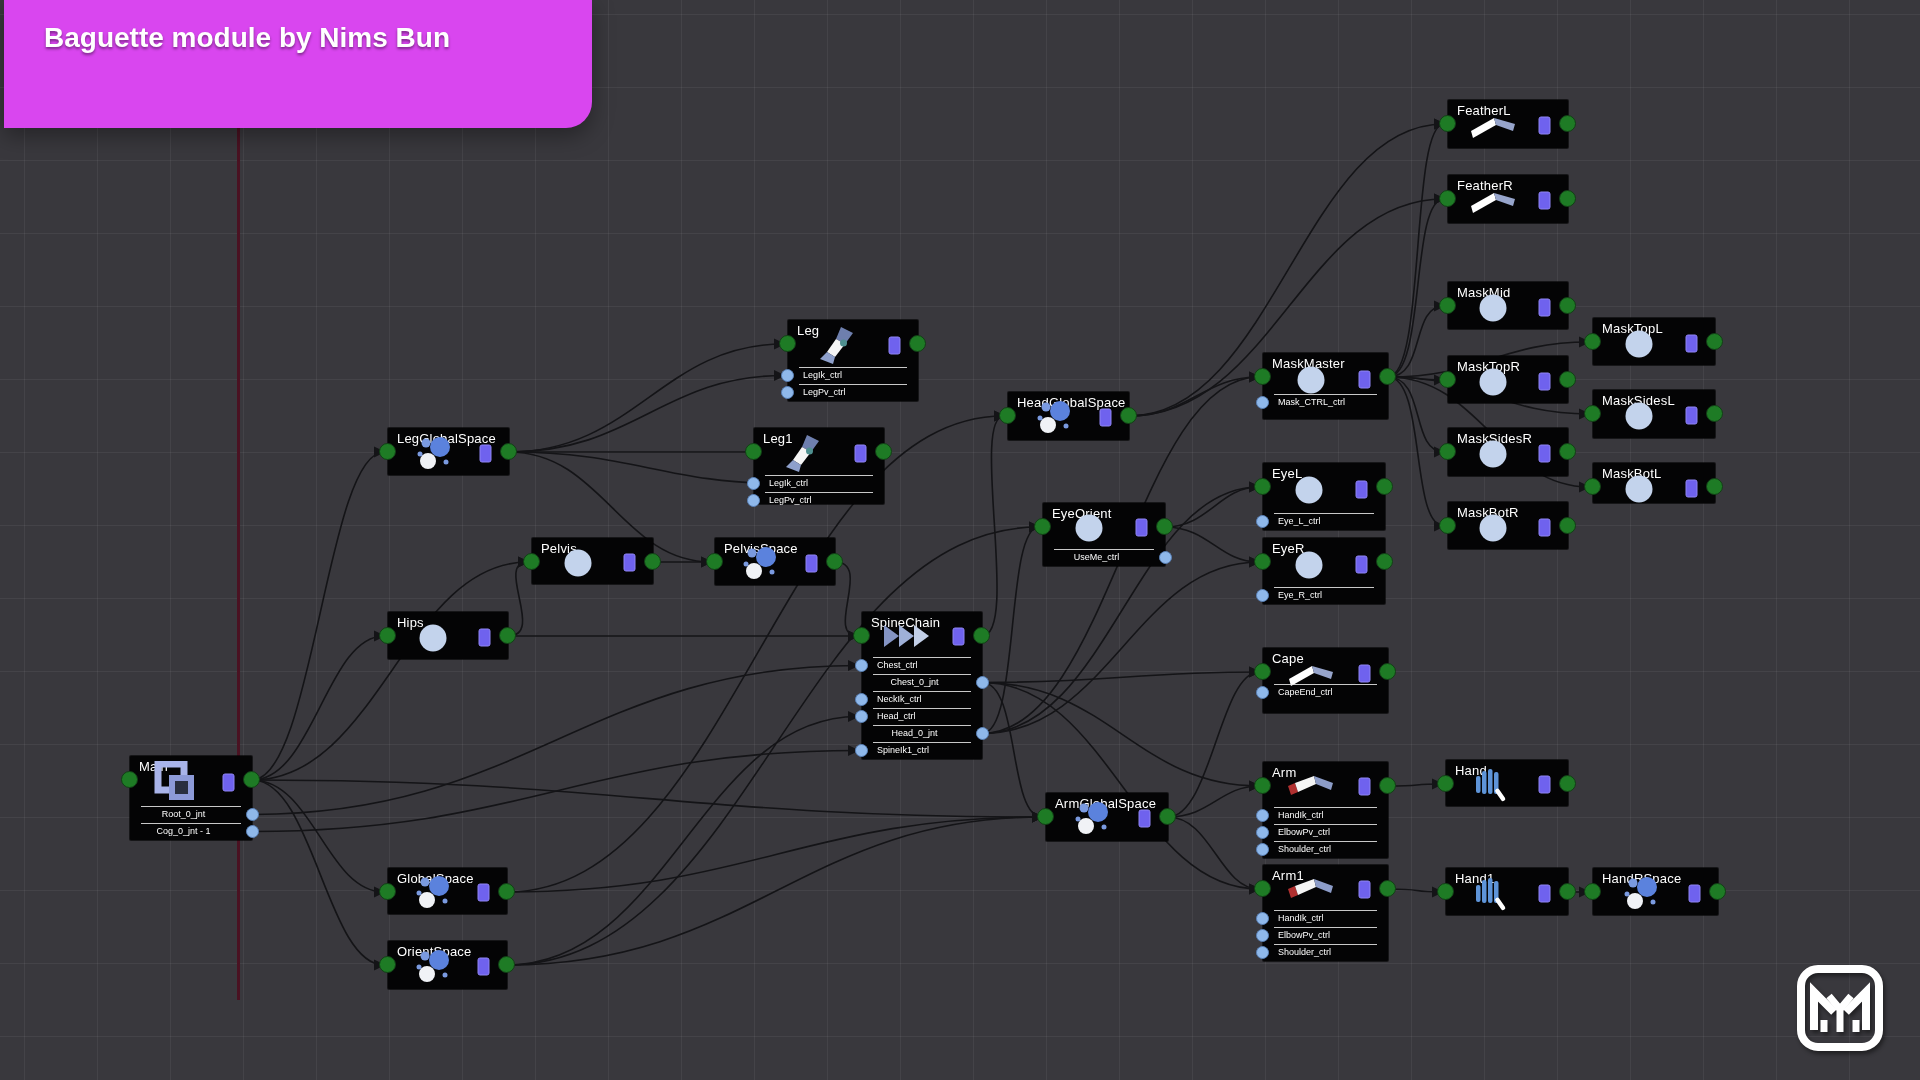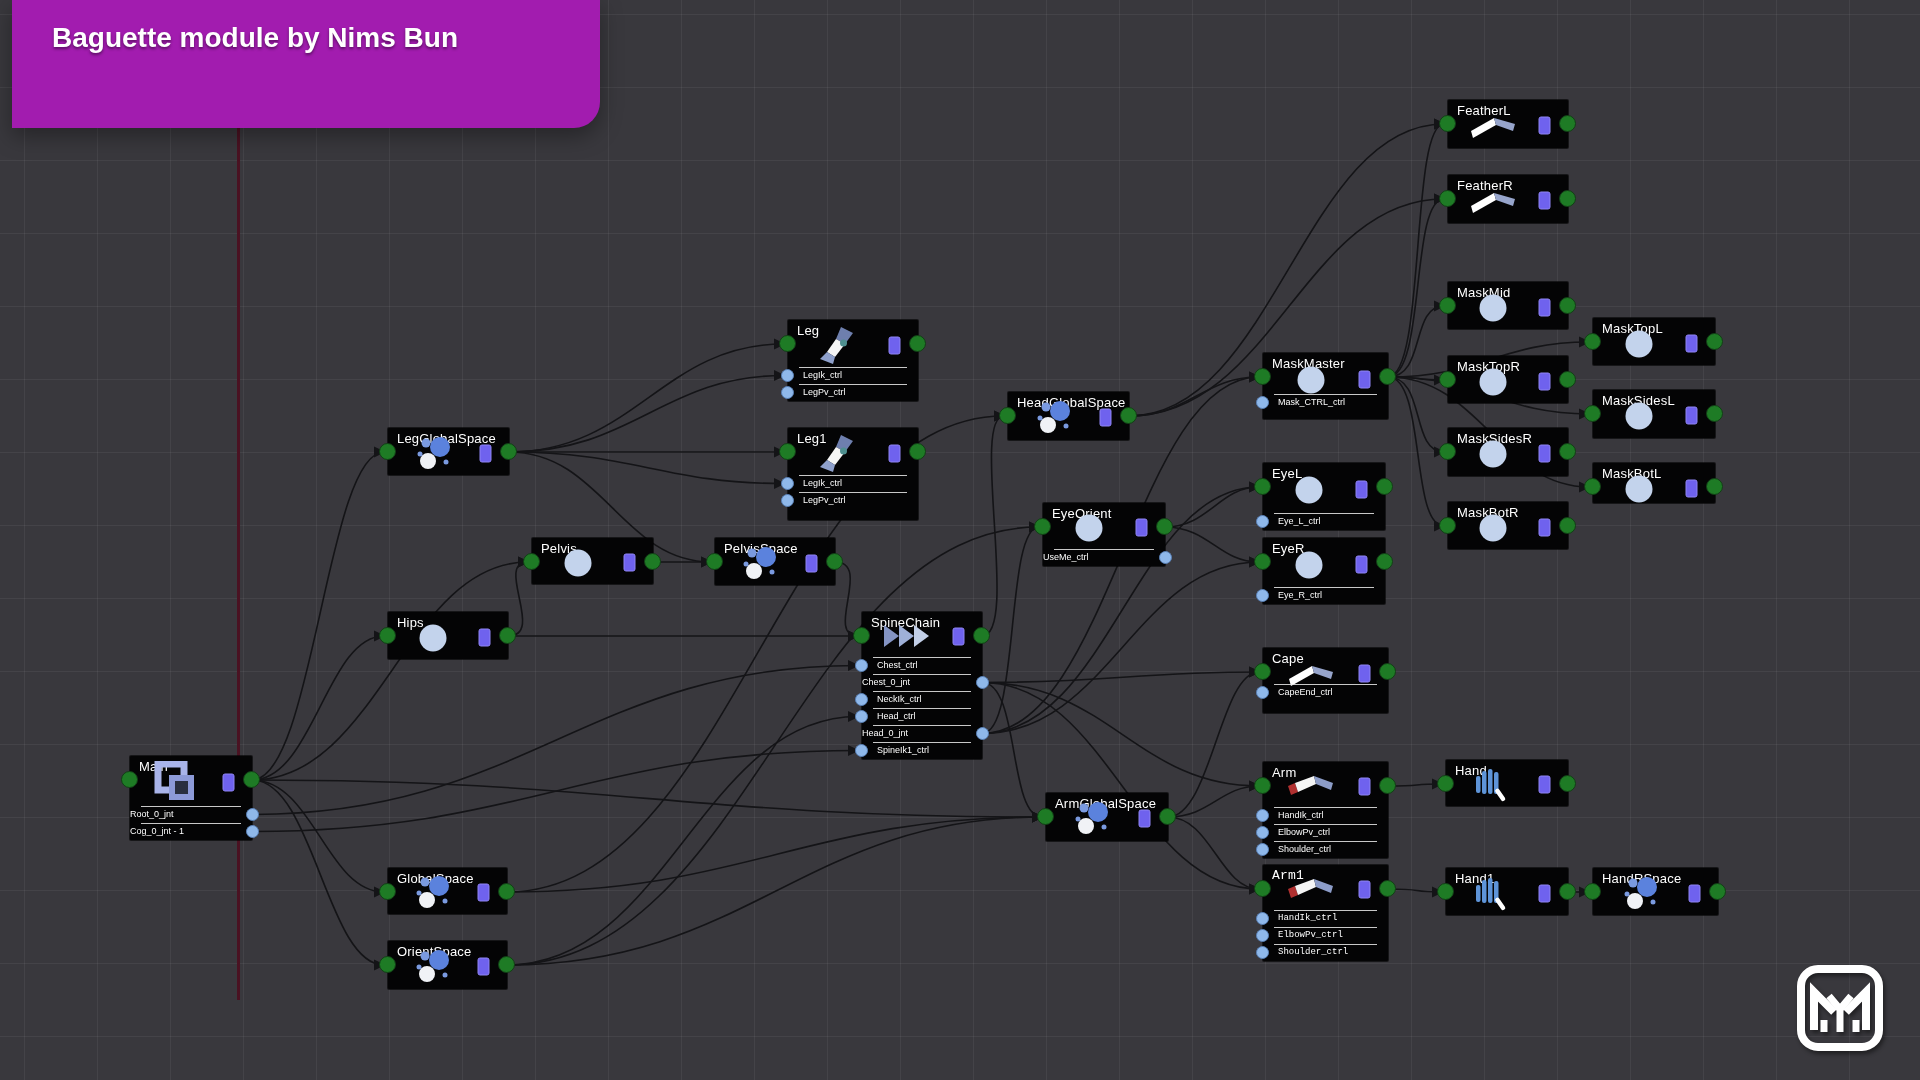--- a/index.html
+++ b/index.html
@@ -41,24 +41,24 @@
     position:absolute;width:13px;height:13px;border-radius:50%;
     background:#8fb8ea;border:1px solid #5a82b8;box-sizing:border-box;
   }
   .rows{position:absolute;left:0;right:0;}
   .row{position:relative;height:17px;color:#fff;font-size:9px;line-height:17px;}
   .row::before{
     content:'';position:absolute;left:11px;right:11px;top:0;
     border-top:1px solid rgba(235,235,235,.85);
   }
   .row.in{text-align:left;padding-left:15px;}
-  .row.out{text-align:left;padding-right:15px;}
+  .row.out{text-align:center;padding-right:15px;}
   #title-panel{
-    position:absolute;left:12px;top:0;width:588px;height:128px;
-    background:#a21caf;border-bottom-right-radius:26px;
+    position:absolute;left:4px;top:0;width:588px;height:128px;
+    background:#d946ef;border-bottom-right-radius:26px;
     box-shadow:0 8px 22px rgba(0,0,0,.35);
     text-align:right;
   }
   #title-panel .line{
     position:absolute;left:40px;color:#fff;font-weight:bold;font-size:28px;
     white-space:nowrap;text-shadow:0 2px 3px rgba(0,0,0,.45);
   }
   #title-panel .line.t1{top:22px;}
   #title-panel .line.t2{top:60px;}
   #logo{position:absolute;right:34px;bottom:26px;filter:drop-shadow(2px 3px 2px rgba(0,0,0,.45));}
@@ -255,21 +255,21 @@
         <div class="indicator" style="right: 16px; top: 15.5px;"><svg width="14" height="20" viewBox="0 0 14 20">
             <rect x="1" y="1" width="11" height="17" rx="2" fill="#6f62ee" stroke="#8f84f4" stroke-width="1"></rect>
           </svg></div>
         <div class="port" style="left: -9px; top: 15px;"></div>
         <div class="port" style="left: 121px; top: 15px;"></div>
         <div class="rows" style="top: 47px;">
           <div class="row in"><span>LegIk_ctrl</span><div class="rowdot" style="left: -7px; top: 2px;"></div></div>
           <div class="row in"><span>LegPv_ctrl</span><div class="rowdot" style="left: -7px; top: 2px;"></div></div>
         </div>
       </div>
-      <div class="node" style="left: 788px; top: 428px; width: 130px; height: 92px;">
+      <div class="node" style="left: 754px; top: 428px; width: 130px; height: 76px;">
         <div class="title">Leg1</div>
         <div class="iconwrap" style="height: 43px;">
           <svg width="48" height="40" viewBox="0 0 48 40">
             <path d="M27,1 L39,7 L31,18 L22,13 Z" fill="#6e7fae"></path>
             <path d="M22,13 L31,18 L21,31 L13,26 Z" fill="#f5f5f5"></path>
             <path d="M13,26 L21,31 L19,38 L6,33 Z" fill="#8ea0cc"></path>
             <circle cx="29.5" cy="17" r="3.5" fill="#4f9090"></circle>
           </svg>
         </div>
         <div class="indicator" style="right: 16px; top: 15.5px;"><svg width="14" height="20" viewBox="0 0 14 20">
@@ -417,21 +417,21 @@
             <rect x="1" y="1" width="11" height="17" rx="2" fill="#6f62ee" stroke="#8f84f4" stroke-width="1"></rect>
           </svg></div>
         <div class="port" style="left: -9px; top: 15px;"></div>
         <div class="port" style="left: 116px; top: 15px;"></div>
         <div class="rows" style="top: 45px;">
           <div class="row in"><span>HandIk_ctrl</span><div class="rowdot" style="left: -7px; top: 2px;"></div></div>
           <div class="row in"><span>ElbowPv_ctrl</span><div class="rowdot" style="left: -7px; top: 2px;"></div></div>
           <div class="row in"><span>Shoulder_ctrl</span><div class="rowdot" style="left: -7px; top: 2px;"></div></div>
         </div>
       </div>
-      <div class="node" style="left: 1263px; top: 865px; width: 125px; height: 96px; font-family: Liberation Mono, monospace;">
+      <div class="node" style="left: 1263px; top: 865px; width: 125px; height: 96px;">
         <div class="title">Arm1</div>
         <div class="iconwrap" style="height: 41px;">
           <svg width="52" height="32" viewBox="0 0 52 32">
             <path d="M3,15 L10,12 L13,21 L6,24 Z" fill="#b03030"></path>
             <path d="M10,12 L29,5 L31,13 L13,21 Z" fill="#f5f5f5"></path>
             <path d="M29,5 L48,12 L46,19 L31,13 Z" fill="#8c9cc8"></path>
           </svg>
         </div>
         <div class="indicator" style="right: 16px; top: 14.5px;"><svg width="14" height="20" viewBox="0 0 14 20">
             <rect x="1" y="1" width="11" height="17" rx="2" fill="#6f62ee" stroke="#8f84f4" stroke-width="1"></rect>

